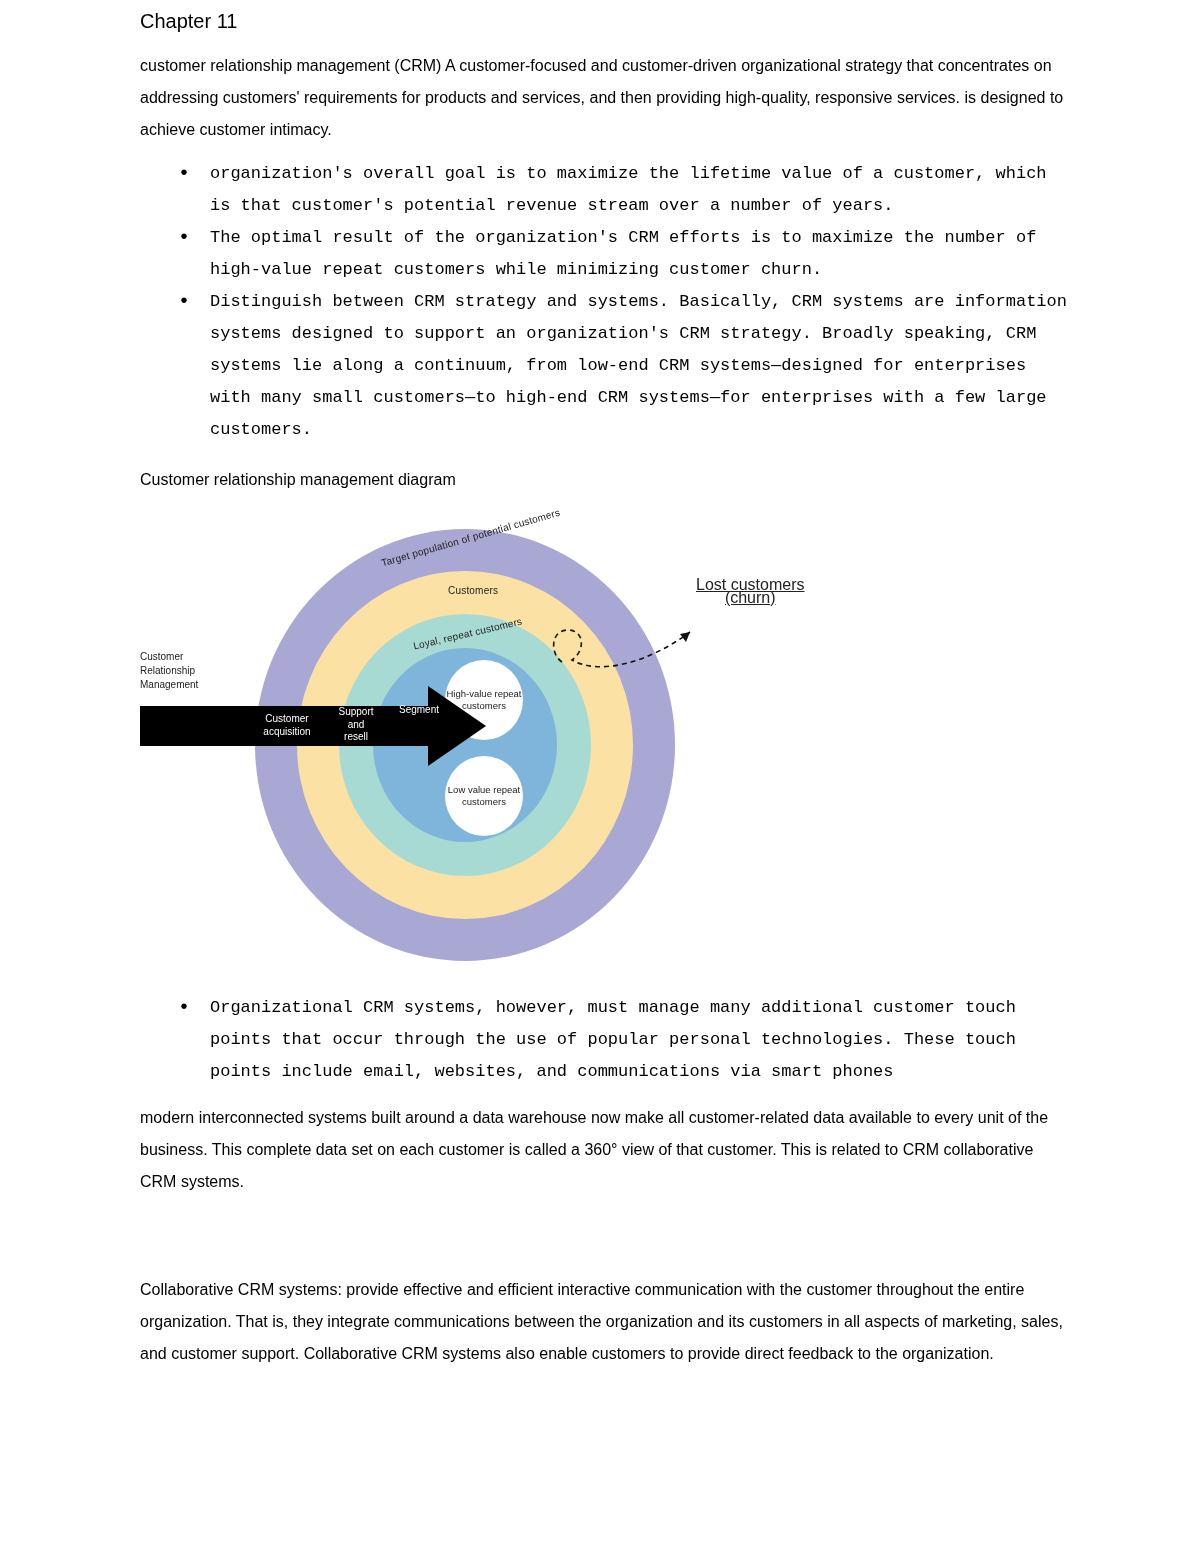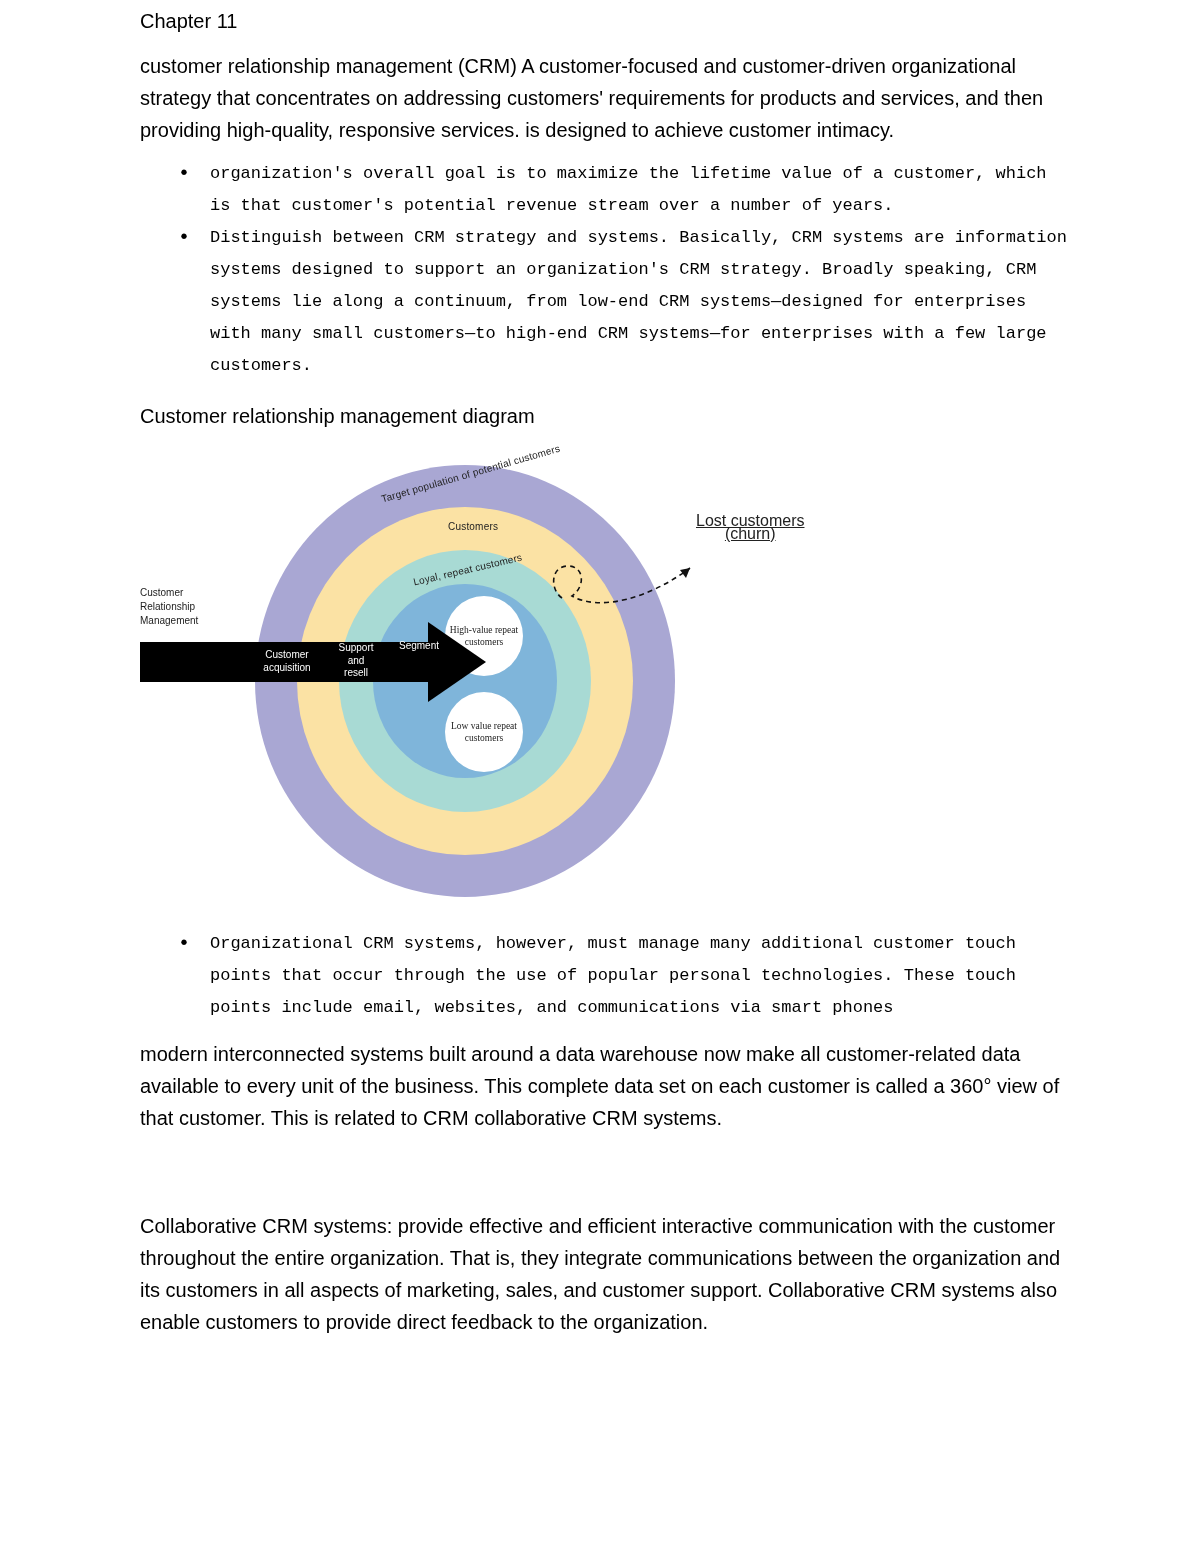--- a/index.html
+++ b/index.html
@@ -29,21 +29,21 @@
     width: 930px;
   }
   .heading {
     font-weight: normal;
     font-size: 20px;
     line-height: 30px;
     margin: 0;
     padding-top: 6px;
   }
   .para {
-    font-size: 20px;
+    font-size: 16px;
     line-height: 32px;
     margin: 14px 0 0 0;
     text-align: left;
   }
   .para.tight {
     margin-top: 18px;
   }
   ul.bullets {
     list-style: none;
     margin: 12px 0 0 0;
@@ -117,21 +117,20 @@
     border-radius: 50%;
     width: 78px;
     height: 80px;
     display: flex;
     align-items: center;
     justify-content: center;
     text-align: center;
     font-size: 9.5px;
     line-height: 12px;
     color: #222;
-    font-family: Liberation Serif, serif;
   }
   .bubble-high {
     left: 305px;
     top: 150px;
   }
   .bubble-low {
     left: 305px;
     top: 246px;
   }
   .ring-label {
@@ -218,20 +217,21 @@
 
 <div class="page">
   <div class="content">
 
     <h1 class="heading">Chapter 11</h1>
 
     <p class="para">customer relationship management (CRM) A customer-focused and customer-driven organizational strategy that concentrates on addressing customers' requirements for products and services, and then providing high-quality, responsive services. is designed to achieve customer intimacy.</p>
 
     <ul class="bullets">
       <li>organization's overall goal is to maximize the lifetime value of a customer, which is that customer's potential revenue stream over a number of years.</li>
+      <li>The optimal result of the organization's CRM efforts is to maximize the number of high-value repeat customers while minimizing customer churn.</li>
       <li>Distinguish between CRM strategy and systems. Basically, CRM systems are information systems designed to support an organization's CRM strategy. Broadly speaking, CRM systems lie along a continuum, from low-end CRM systems—designed for enterprises with many small customers—to high-end CRM systems—for enterprises with a few large customers.</li>
     </ul>
 
     <p class="para tight">Customer relationship management diagram</p>
 
     <div class="diagram-wrap">
       <div class="diagram">
 
         <div class="ring ring-outer"></div>
         <div class="ring ring-customers"></div>

